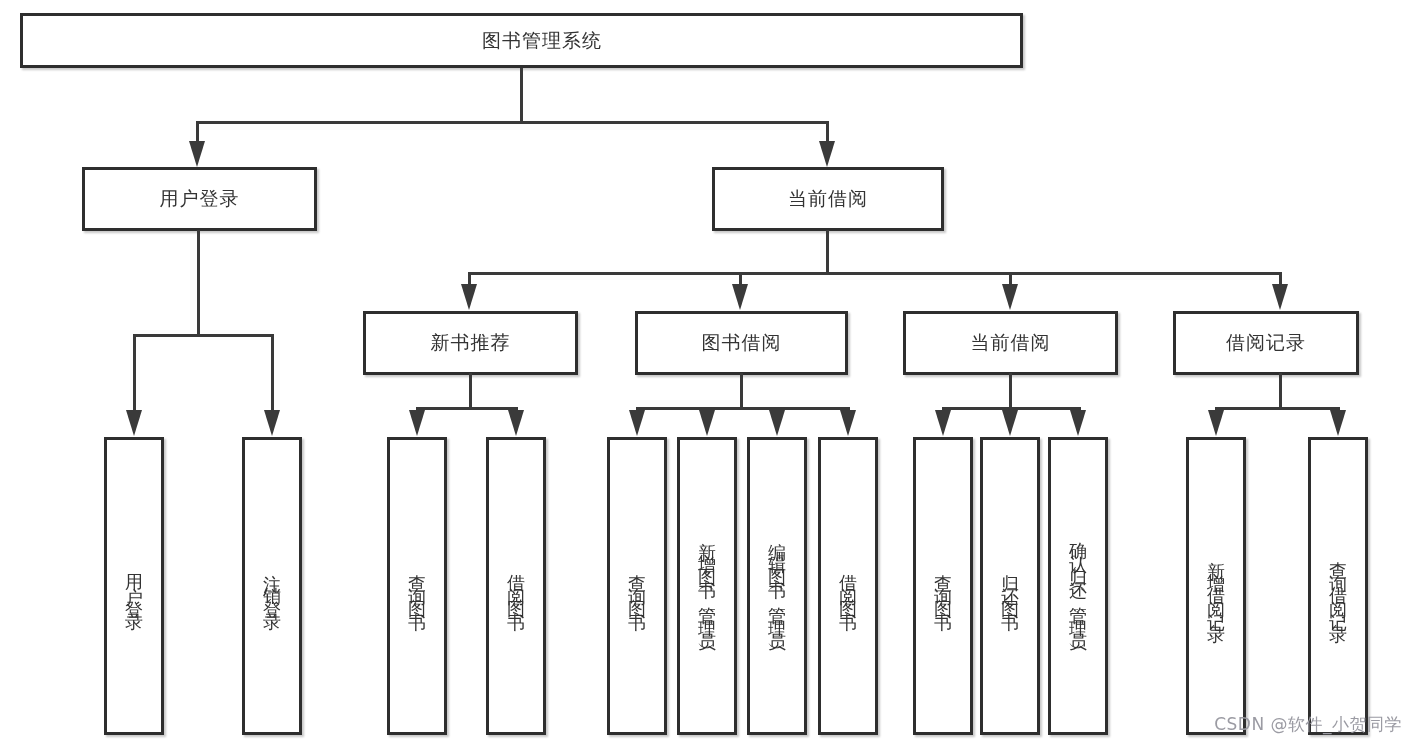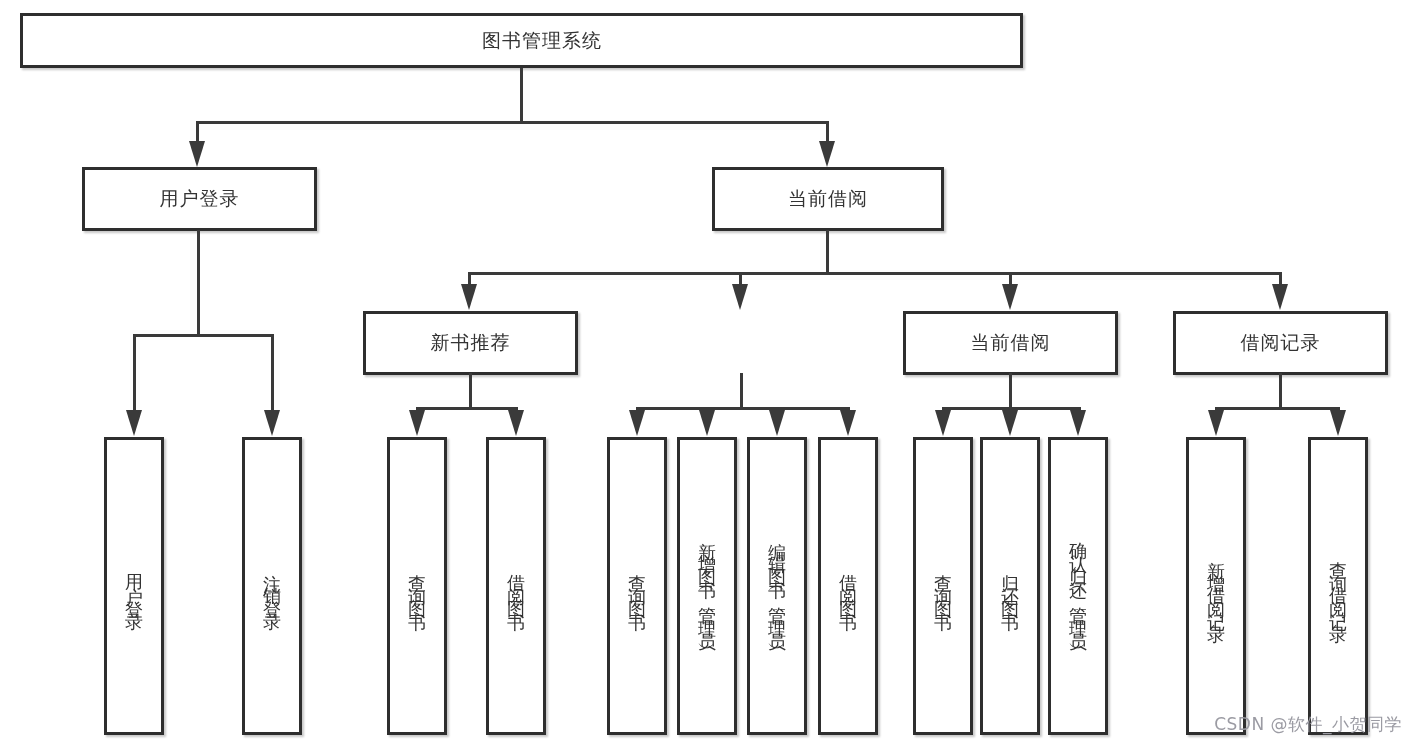--- a/index.html
+++ b/index.html
@@ -57,24 +57,27 @@
   <div class="node" style="left:82px;top:167px;width:235px;height:64px;">
     <span>用户登录</span>
   </div>
   <div class="node" style="left:712px;top:167px;width:232px;height:64px;">
     <span>当前借阅</span>
   </div>
 
   <div class="node" style="left:363px;top:311px;width:215px;height:64px;justify-content:center;">
     <span>新书推荐</span>
   </div>
+  <div class="node" style="left:635px;top:311px;width:213px;height:64px;">
+    <span>图书借阅</span>
+  </div>
   <div class="node" style="left:903px;top:311px;width:215px;height:64px;justify-content:center;">
     <span>当前借阅</span>
   </div>
-  <div class="node" style="left:1173px;top:311px;width:215px;height:64px;">
+  <div class="node" style="left:1173px;top:311px;width:186px;height:64px;">
     <span>借阅记录</span>
   </div>
 
   <div class="leaf" style="left:104px;">
       <span>用户登录</span>
     </div>
   <div class="leaf" style="left:242px;">
       <span>注销登录</span>
     </div>
   <div class="leaf" style="left:387px;">

